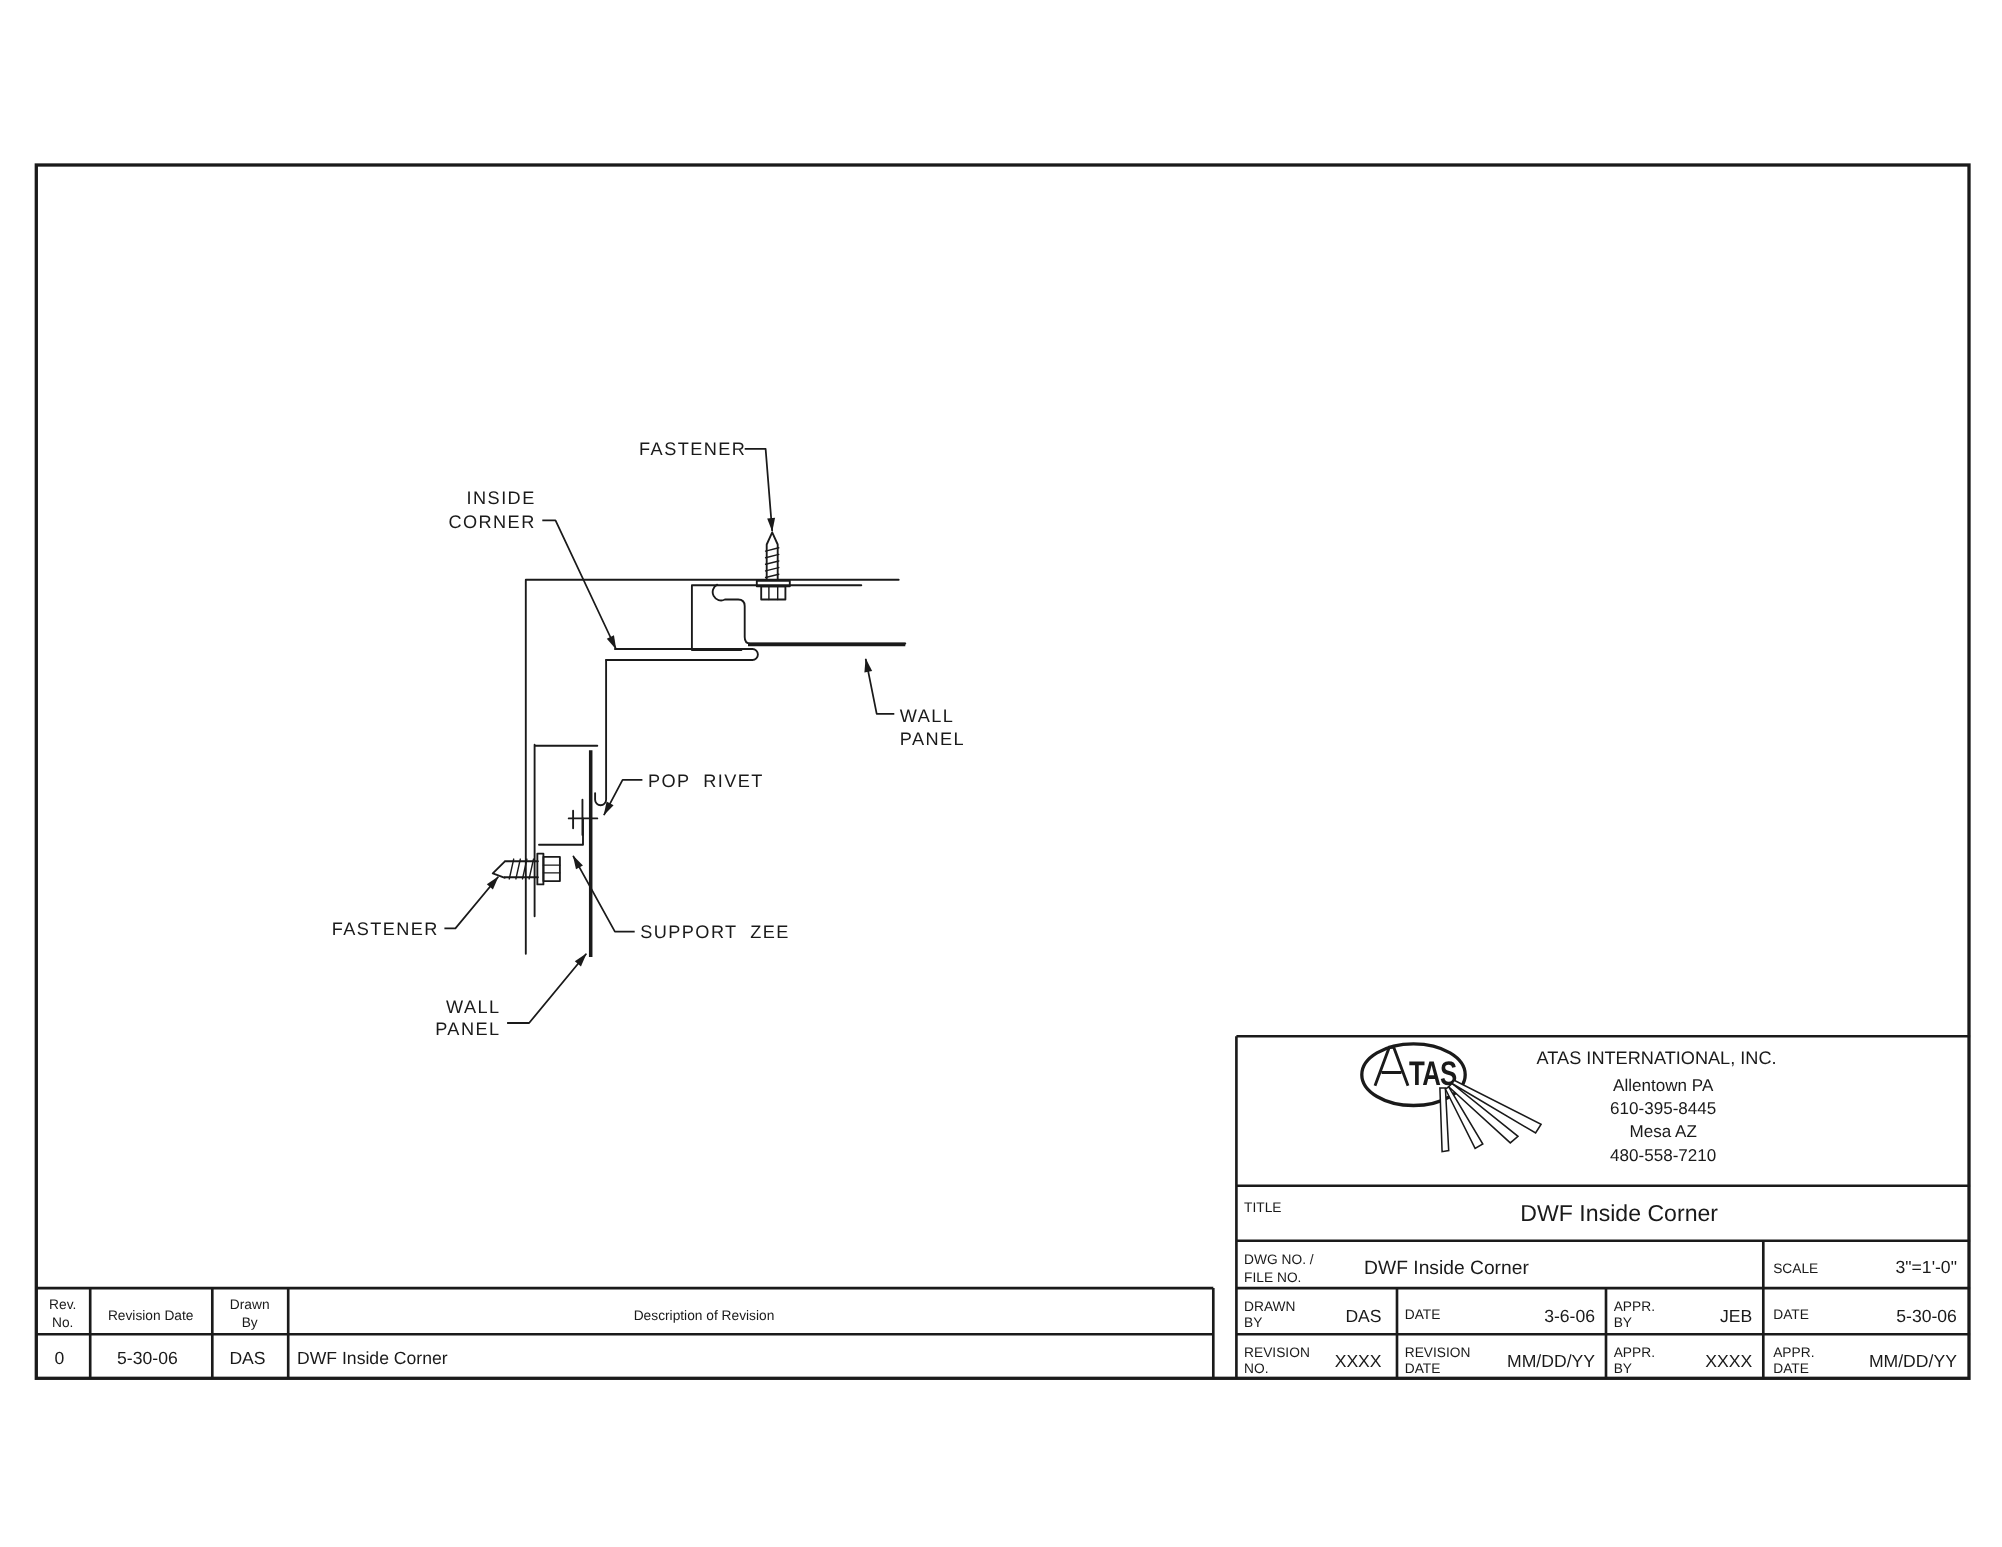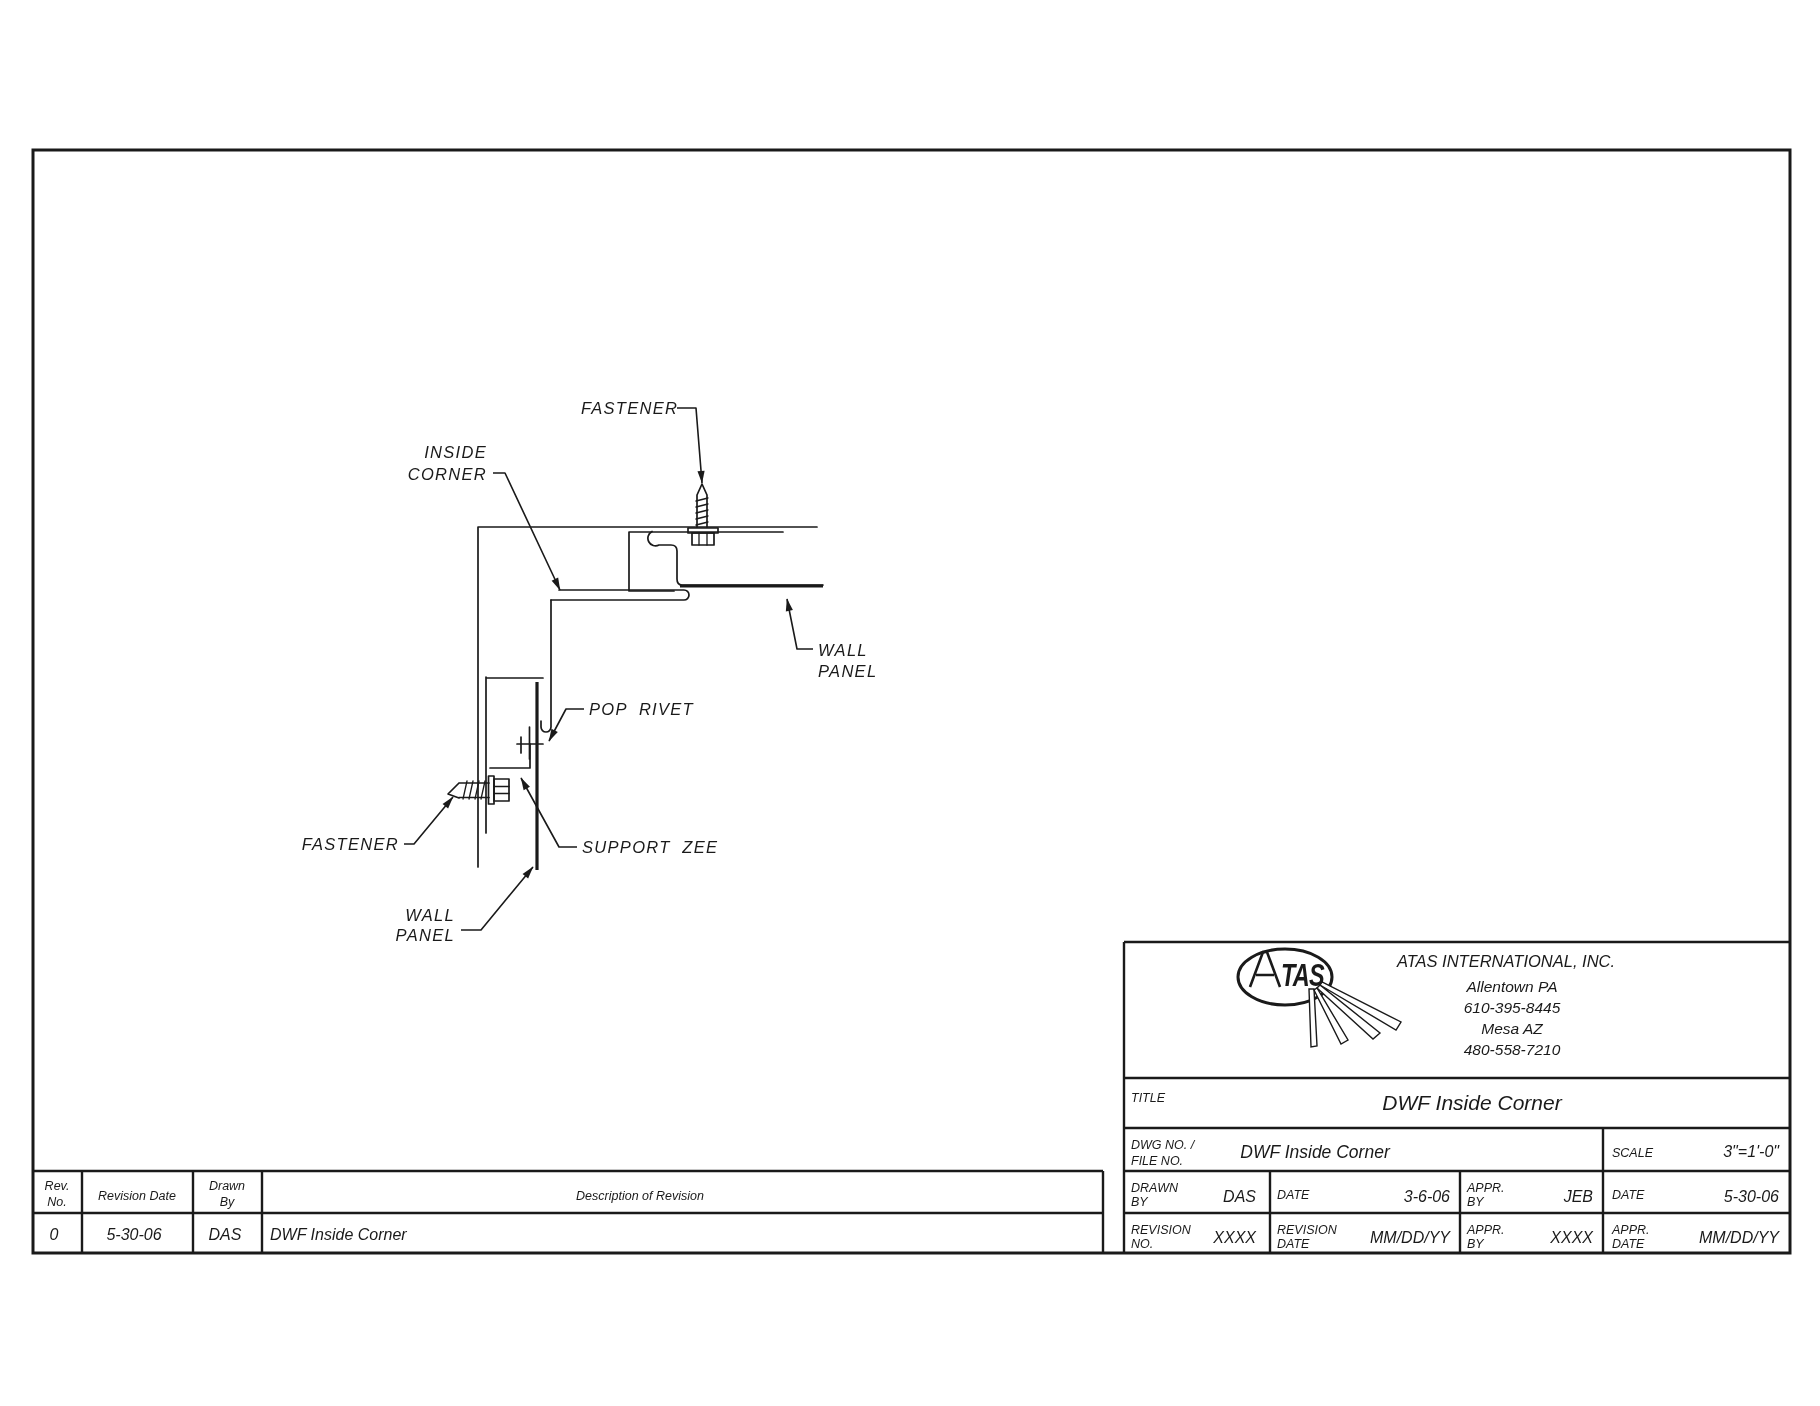--- a/index.html
+++ b/index.html
@@ -1,17 +1,17 @@
 <!DOCTYPE html>
 <html><head>
 <meta charset="utf-8">
 <style>
   html,body { margin:0; padding:0; background:#ffffff; }
   .sheet { position:relative; width:1820px; height:1406px; background:#ffffff;
-           font-family:"Liberation Sans", sans-serif;font-style:italic; }
+           font-family:"Liberation Sans", sans-serif; }
   svg text { white-space: pre; fill:#1a1a1a; font-family:"Liberation Sans", sans-serif; }
   .t  { stroke:#1a1a1a; stroke-width:1.7; fill:none; stroke-linecap:round; stroke-linejoin:round; }
   .t1 { stroke:#1a1a1a; stroke-width:1.3; fill:none; stroke-linecap:round; }
   .tk { stroke:#1a1a1a; stroke-width:3.2; fill:none; stroke-linecap:butt; }
   .b  { stroke:#1a1a1a; stroke-width:2.4; fill:none; }
   .b2 { stroke:#1a1a1a; stroke-width:3;   fill:none; }
   .lead { stroke:#1a1a1a; stroke-width:1.6; fill:none; stroke-linejoin:round; }
   .lbl     { font-size:16.5px; letter-spacing:1.3px; }
   .tbsmall { font-size:12.5px; }
   .tbval   { font-size:16px; }

